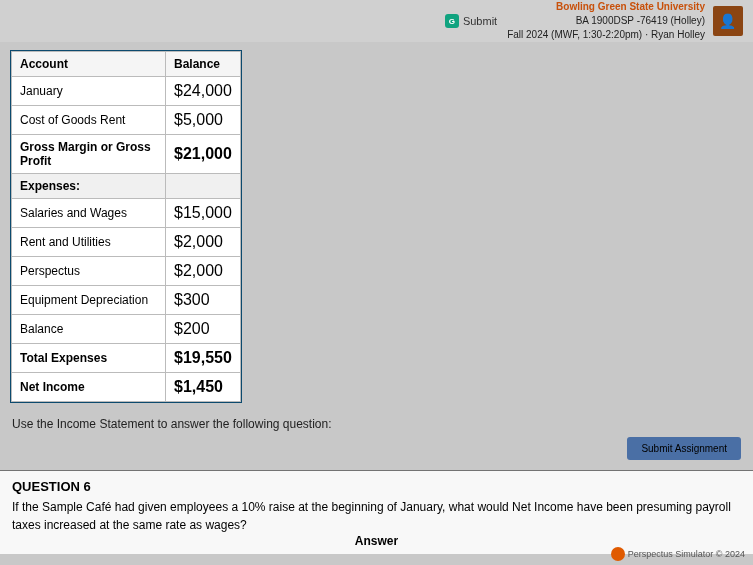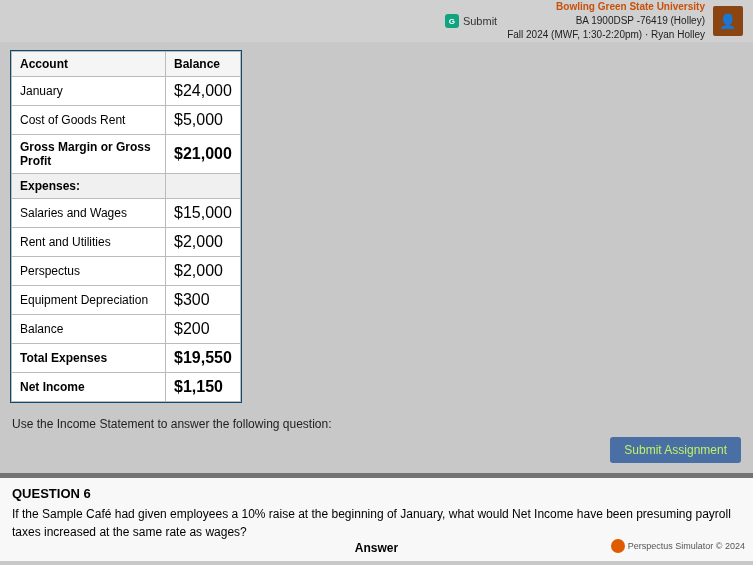--- a/index.html
+++ b/index.html
@@ -143,31 +143,31 @@
     }
 
     .submit-btn-row {
       display: flex;
       justify-content: flex-end;
       margin-bottom: 6px;
     }
 
     .submit-btn {
       background: #4a6fa5;
-      color: #bef264;
+      color: #000000;
       border: none;
       padding: 6px 14px;
-      font-size: 12px;
+      font-size: 10px;
       cursor: pointer;
       border-radius: 3px;
     }
 
     .question-block {
       background: #f8f8f8;
-      border-top: 5px solid #737373;
+      border-top: 1px solid #737373;
       padding: 8px 12px 6px 12px;
       font-size: 12px;
     }
 
     .question-title {
       font-weight: bold;
       font-size: 13px;
       margin-bottom: 4px;
     }
 
@@ -176,21 +176,21 @@
     }
 
     .answer-label {
       font-weight: bold;
       font-size: 12px;
       text-align: center;
     }
 
     .footer-brand {
       position: absolute;
-      bottom: 12px;
+      bottom: 4px;
       right: 8px;
       font-size: 9px;
       color: #555;
       display: flex;
       align-items: center;
       gap: 3px;
     }
 
     .footer-brand .brand-icon {
       width: 14px;
@@ -262,21 +262,21 @@
           <tr>
             <td class="col-account">Balance</td>
             <td class="col-balance">$200</td>
           </tr>
           <tr class="bold-row">
             <td class="col-account">Total Expenses</td>
             <td class="col-balance">$19,550</td>
           </tr>
           <tr class="bold-row">
             <td class="col-account">Net Income</td>
-            <td class="col-balance">$1,150</td>
+            <td class="col-balance">$1,450</td>
           </tr>
         </tbody>
     </table>
   </div>
 
   <div class="right-area">
   </div>
 </div>
 
 <div class="bottom-section">

